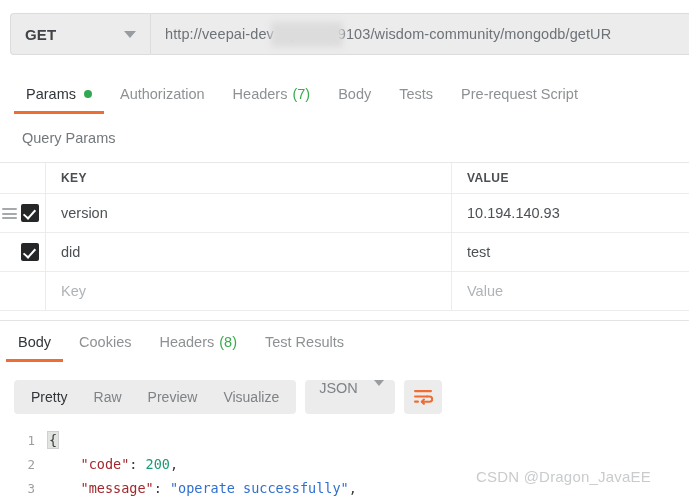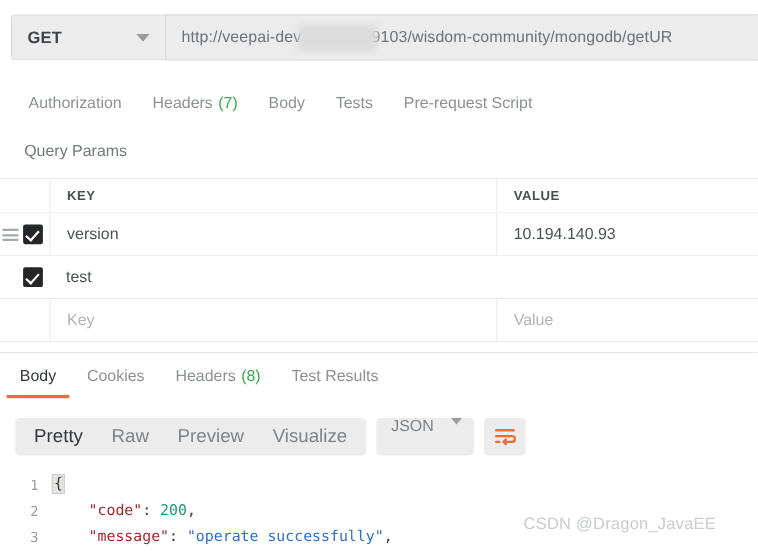--- a/index.html
+++ b/index.html
@@ -179,21 +179,21 @@
     display: flex; align-items: center; gap: 9px;
   }
   .seg {
     height: 34px;
     background: #ececec;
     border-radius: 4px;
     display: flex; align-items: center;
     padding: 0 4px;
   }
   .seg-item {
-    font-size: 17px; color: #7e8387;
+    font-size: 14px; color: #7e8387;
     padding: 0 13px; height: 34px;
     display: flex; align-items: center;
     cursor: pointer;
   }
   .seg-item.active { color: #32363a; }
   .fmt {
     height: 34px; background: #ececec; border-radius: 4px;
     display: flex; 
     padding: 0 11px 0 14px; gap: 16px; cursor: pointer;
   }
@@ -259,20 +259,24 @@
       <span class="method-label">GET</span>
       <span class="method-caret"></span>
     </div>
     <div class="url-field">
       <span class="url-text">http://veepai-dev            .eye4.cn:9103/wisdom-community/mongodb/getUR</span>
       <span class="url-redact"></span>
     </div>
   </div>
 
   <div class="req-tabs">
+    <div class="tab active">
+      <span>Params</span>
+      <span class="dot"></span>
+    </div>
     <div class="tab">
       <span>Authorization</span>
     </div>
     <div class="tab">
       <span>Headers</span>
       <span class="count">(7)</span>
     </div>
     <div class="tab">
       <span>Body</span>
     </div>
@@ -312,20 +316,23 @@
       </div>
       <div class="c-val">
         <span class="cell-text">10.194.140.93</span>
       </div>
     </div>
 
     <div class="ptr">
       <div class="c-sel">
         <span class="cbx"></span>
       </div>
+      <div class="c-key">
+        <span class="cell-text">did</span>
+      </div>
       <div class="c-val">
         <span class="cell-text">test</span>
       </div>
     </div>
 
     <div class="ptr">
       <div class="c-sel"></div>
       <div class="c-key">
         <span class="cell-ph">Key</span>
       </div>

